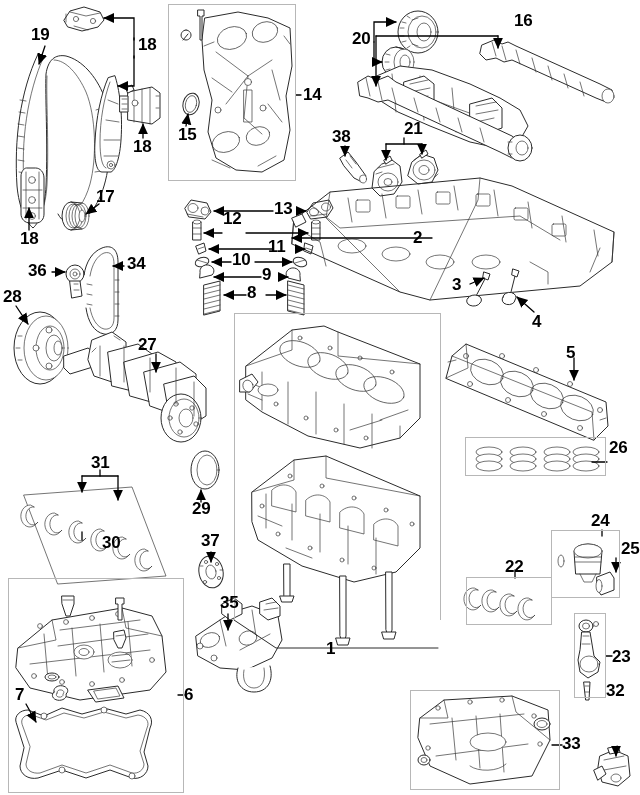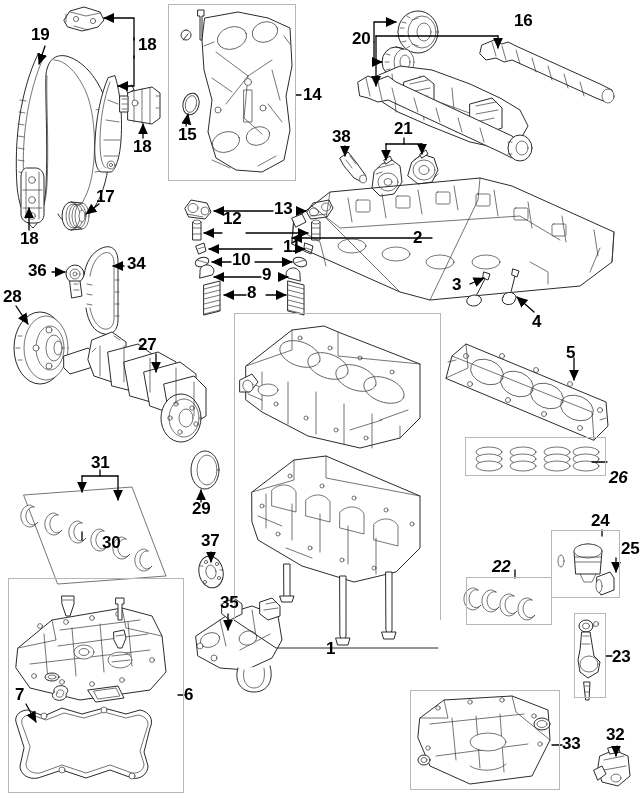--- a/index.html
+++ b/index.html
@@ -797,43 +797,43 @@
   <div class="lbl" style="left:133px;top:138px;">18</div>
   <div class="lbl" style="left:96px;top:188px;text-align:right;">17</div>
   <div class="lbl" style="left:20px;top:230px;"></div>
   <div class="lbl" style="left:20px;top:230px;">18</div>
   <div class="lbl" style="left:28px;top:262px;">36</div>
   <div class="lbl" style="left:127px;top:255px;">34</div>
   <div class="lbl" style="left:178px;top:126px;text-align:right;">15</div>
   <div class="lbl" style="left:303px;top:86px;">14</div>
   <div class="lbl" style="left:274px;top:200px;">13</div>
   <div class="lbl" style="left:223px;top:210px;">12</div>
-  <div class="lbl" style="left:283px;top:238px;text-align:right;">11</div>
+  <div class="lbl" style="left:268px;top:238px;text-align:right;">11</div>
   <div class="lbl" style="left:232px;top:251px;">10</div>
   <div class="lbl" style="left:262px;top:266px;">9</div>
   <div class="lbl" style="left:247px;top:284px;">8</div>
   <div class="lbl" style="left:332px;top:128px;">38</div>
   <div class="lbl" style="left:352px;top:30px;">20</div>
   <div class="lbl" style="left:492px;top:12px;margin-left:22px;">16</div>
-  <div class="lbl" style="left:394px;top:120px;">21</div>
+  <div class="lbl" style="left:404px;top:120px;">21</div>
   <div class="lbl" style="left:413px;top:229px;">2</div>
   <div class="lbl" style="left:452px;top:276px;">3</div>
   <div class="lbl" style="left:532px;top:313px;">4</div>
   <div class="lbl" style="left:566px;top:344px;">5</div>
-  <div class="lbl" style="left:609px;top:469px;font-style:italic;">26</div>
+  <div class="lbl" style="left:609px;top:439px;">26</div>
   <div class="lbl" style="left:591px;top:512px;">24</div>
   <div class="lbl" style="left:621px;top:540px;">25</div>
-  <div class="lbl" style="left:492px;top:558px;font-style:italic;">22</div>
+  <div class="lbl" style="left:505px;top:558px;">22</div>
   <div class="lbl" style="left:612px;top:648px;">23</div>
   <div class="lbl" style="left:3px;top:288px;">28</div>
   <div class="lbl" style="left:138px;top:336px;">27</div>
   <div class="lbl" style="left:192px;top:500px;">29</div>
   <div class="lbl" style="left:91px;top:454px;text-align:right;">31</div>
   <div class="lbl" style="left:70px;top:534px;margin-left:32px;">30</div>
   <div class="lbl" style="left:201px;top:532px;">37</div>
   <div class="lbl" style="left:220px;top:594px;">35</div>
   <div class="lbl" style="left:184px;top:686px;">6</div>
   <div class="lbl" style="left:15px;top:686px;">7</div>
   <div class="lbl" style="left:326px;top:640px;">1</div>
   <div class="lbl" style="left:562px;top:735px;">33</div>
-  <div class="lbl" style="left:606px;top:726px;">32</div>
+  <div class="lbl" style="left:606px;top:682px;">32</div>
 
 </div>
 
 </body></html>

